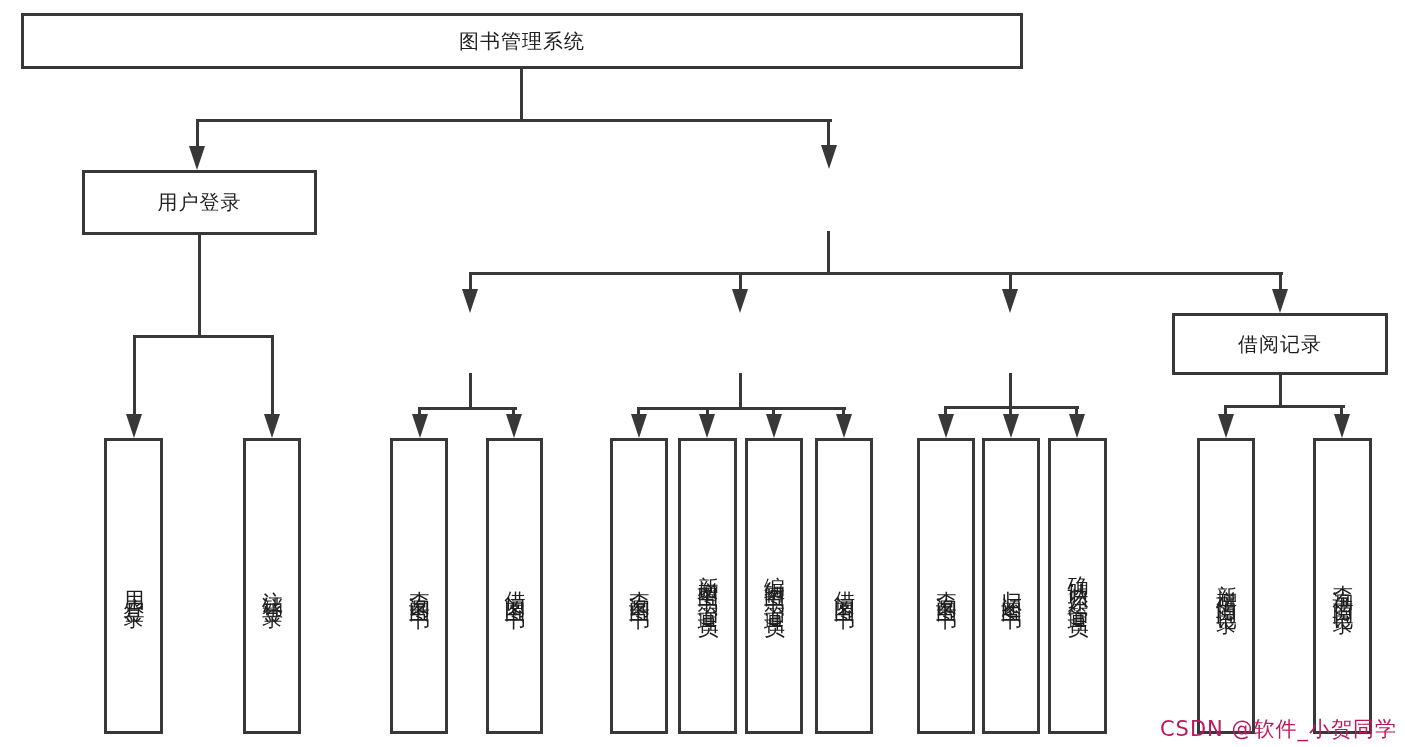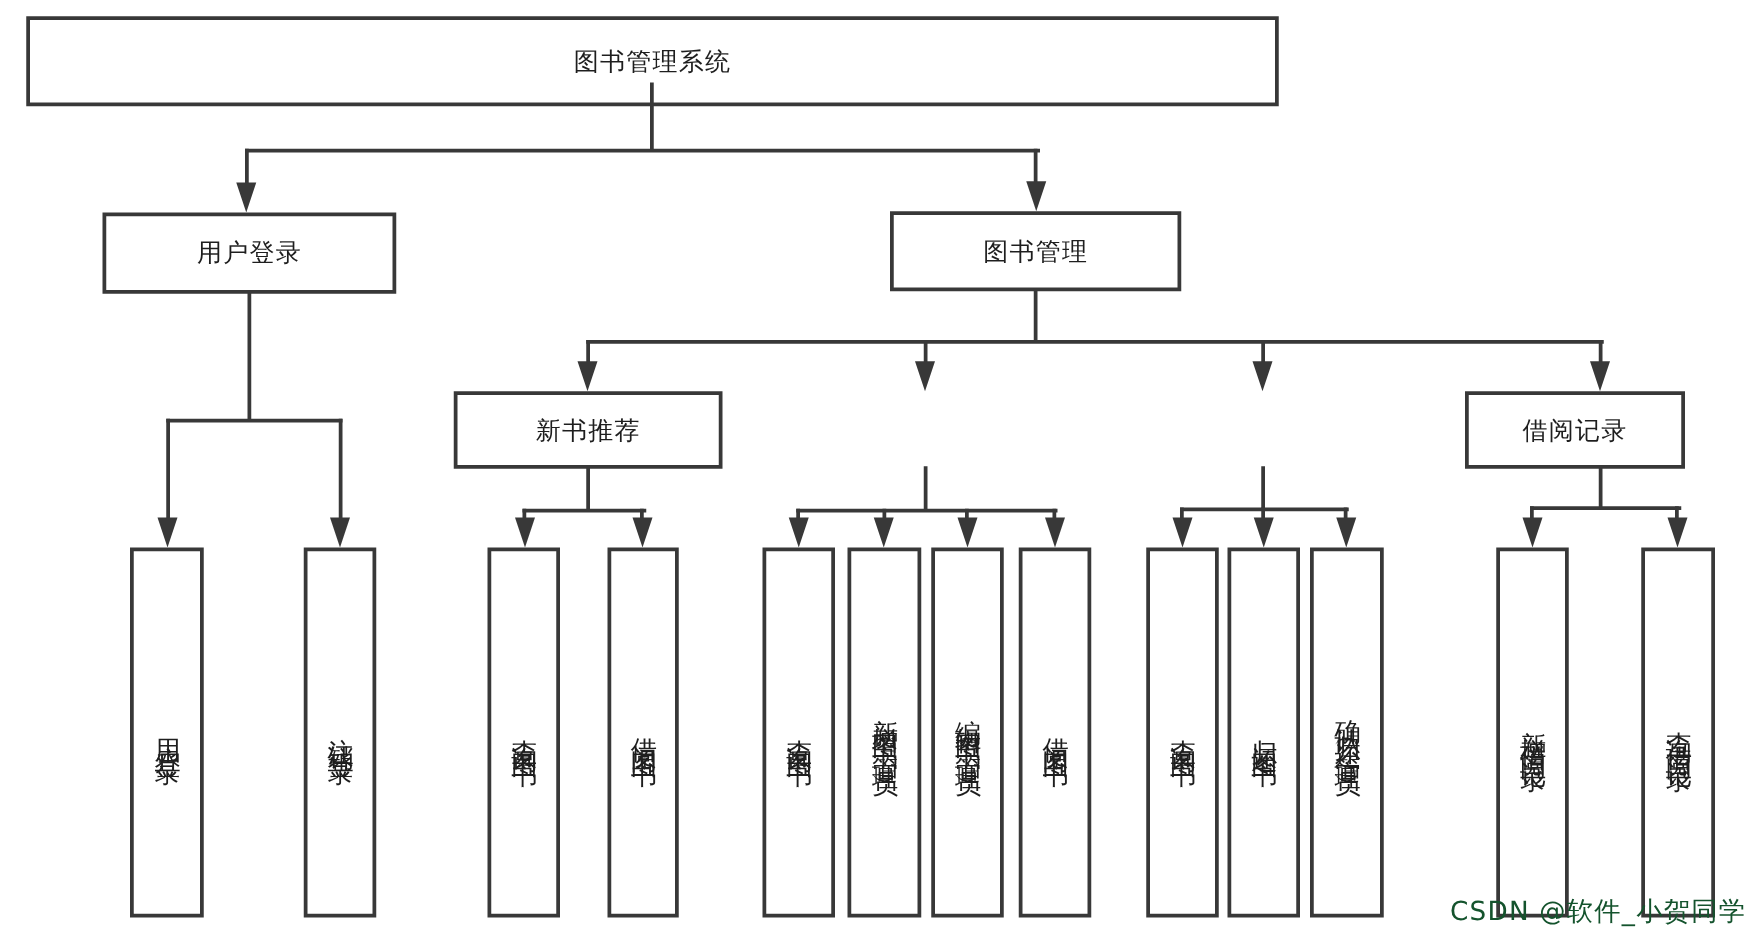--- a/index.html
+++ b/index.html
@@ -16,69 +16,63 @@
     writing-mode:vertical-rl; font-size:21px; letter-spacing:6px;
     color:#1e1e1e; line-height:1; white-space:nowrap;
   }
   .line { position:absolute; background:#383838; }
   .arrow {
     position:absolute; width:0; height:0;
     border-left:8px solid transparent; border-right:8px solid transparent;
     border-top:24px solid #383838;
   }
   .watermark {
-    position:absolute; right:8px; bottom:4px; font-size:21px; color:#14532d;
+    position:absolute; right:8px; bottom:4px; font-size:21px; color:#be185d;
     letter-spacing:1px; z-index:5; white-space:nowrap;
   }
 </style>
 </head>
 <body>
 
 <div id="canvas">
 
-  <div class="box hbox" style="left:21px;top:13px;width:1002px;height:72px">
+  <div class="box hbox" style="left:21px;top:13px;width:1002px;height:56px">
     <span>图书管理系统</span>
   </div>
 
   <div class="line" style="left:520px;top:66px;width:3px;height:55px"></div>
   <div class="line" style="left:196px;top:119px;width:636px;height:3px"></div>
   <div class="line" style="left:196px;top:119px;width:3px;height:30px"></div>
   <div class="arrow" style="left:189px;top:146px"></div>
   <div class="line" style="left:827px;top:119px;width:3px;height:30px"></div>
   <div class="arrow" style="left:821px;top:145px"></div>
 
   <div class="box hbox" style="left:82px;top:170px;width:235px;height:65px">
     <span>用户登录</span>
-  </div>
-  <div class="box hbox" style="left:712px;top:169px;width:233px;height:64px">
-    <span>图书管理</span>
   </div>
 
   <div class="line" style="left:198px;top:233px;width:3px;height:104px"></div>
   <div class="line" style="left:133px;top:335px;width:141px;height:3px"></div>
   <div class="line" style="left:133px;top:335px;width:3px;height:82px"></div>
   <div class="arrow" style="left:126px;top:414px"></div>
   <div class="line" style="left:271px;top:335px;width:3px;height:82px"></div>
   <div class="arrow" style="left:264px;top:414px"></div>
 
   <div class="line" style="left:827px;top:231px;width:3px;height:43px"></div>
   <div class="line" style="left:469px;top:272px;width:814px;height:3px"></div>
   <div class="line" style="left:469px;top:272px;width:3px;height:20px"></div>
   <div class="arrow" style="left:462px;top:289px"></div>
   <div class="line" style="left:739px;top:272px;width:3px;height:20px"></div>
   <div class="arrow" style="left:732px;top:289px"></div>
   <div class="line" style="left:1009px;top:272px;width:3px;height:20px"></div>
   <div class="arrow" style="left:1002px;top:289px"></div>
   <div class="line" style="left:1279px;top:272px;width:3px;height:20px"></div>
   <div class="arrow" style="left:1272px;top:289px"></div>
 
-  <div class="box hbox" style="left:363px;top:313px;width:215px;height:62px">
-    <span>新书推荐</span>
-  </div>
-  <div class="box hbox" style="left:1172px;top:313px;width:176px;height:62px">
+  <div class="box hbox" style="left:1172px;top:313px;width:216px;height:62px">
     <span>借阅记录</span>
   </div>
 
   <div class="line" style="left:469px;top:373px;width:3px;height:36px"></div>
   <div class="line" style="left:418px;top:407px;width:99px;height:3px"></div>
   <div class="line" style="left:418px;top:407px;width:3px;height:10px"></div>
   <div class="arrow" style="left:412px;top:414px"></div>
   <div class="line" style="left:512px;top:407px;width:3px;height:10px"></div>
   <div class="arrow" style="left:506px;top:414px"></div>
 

